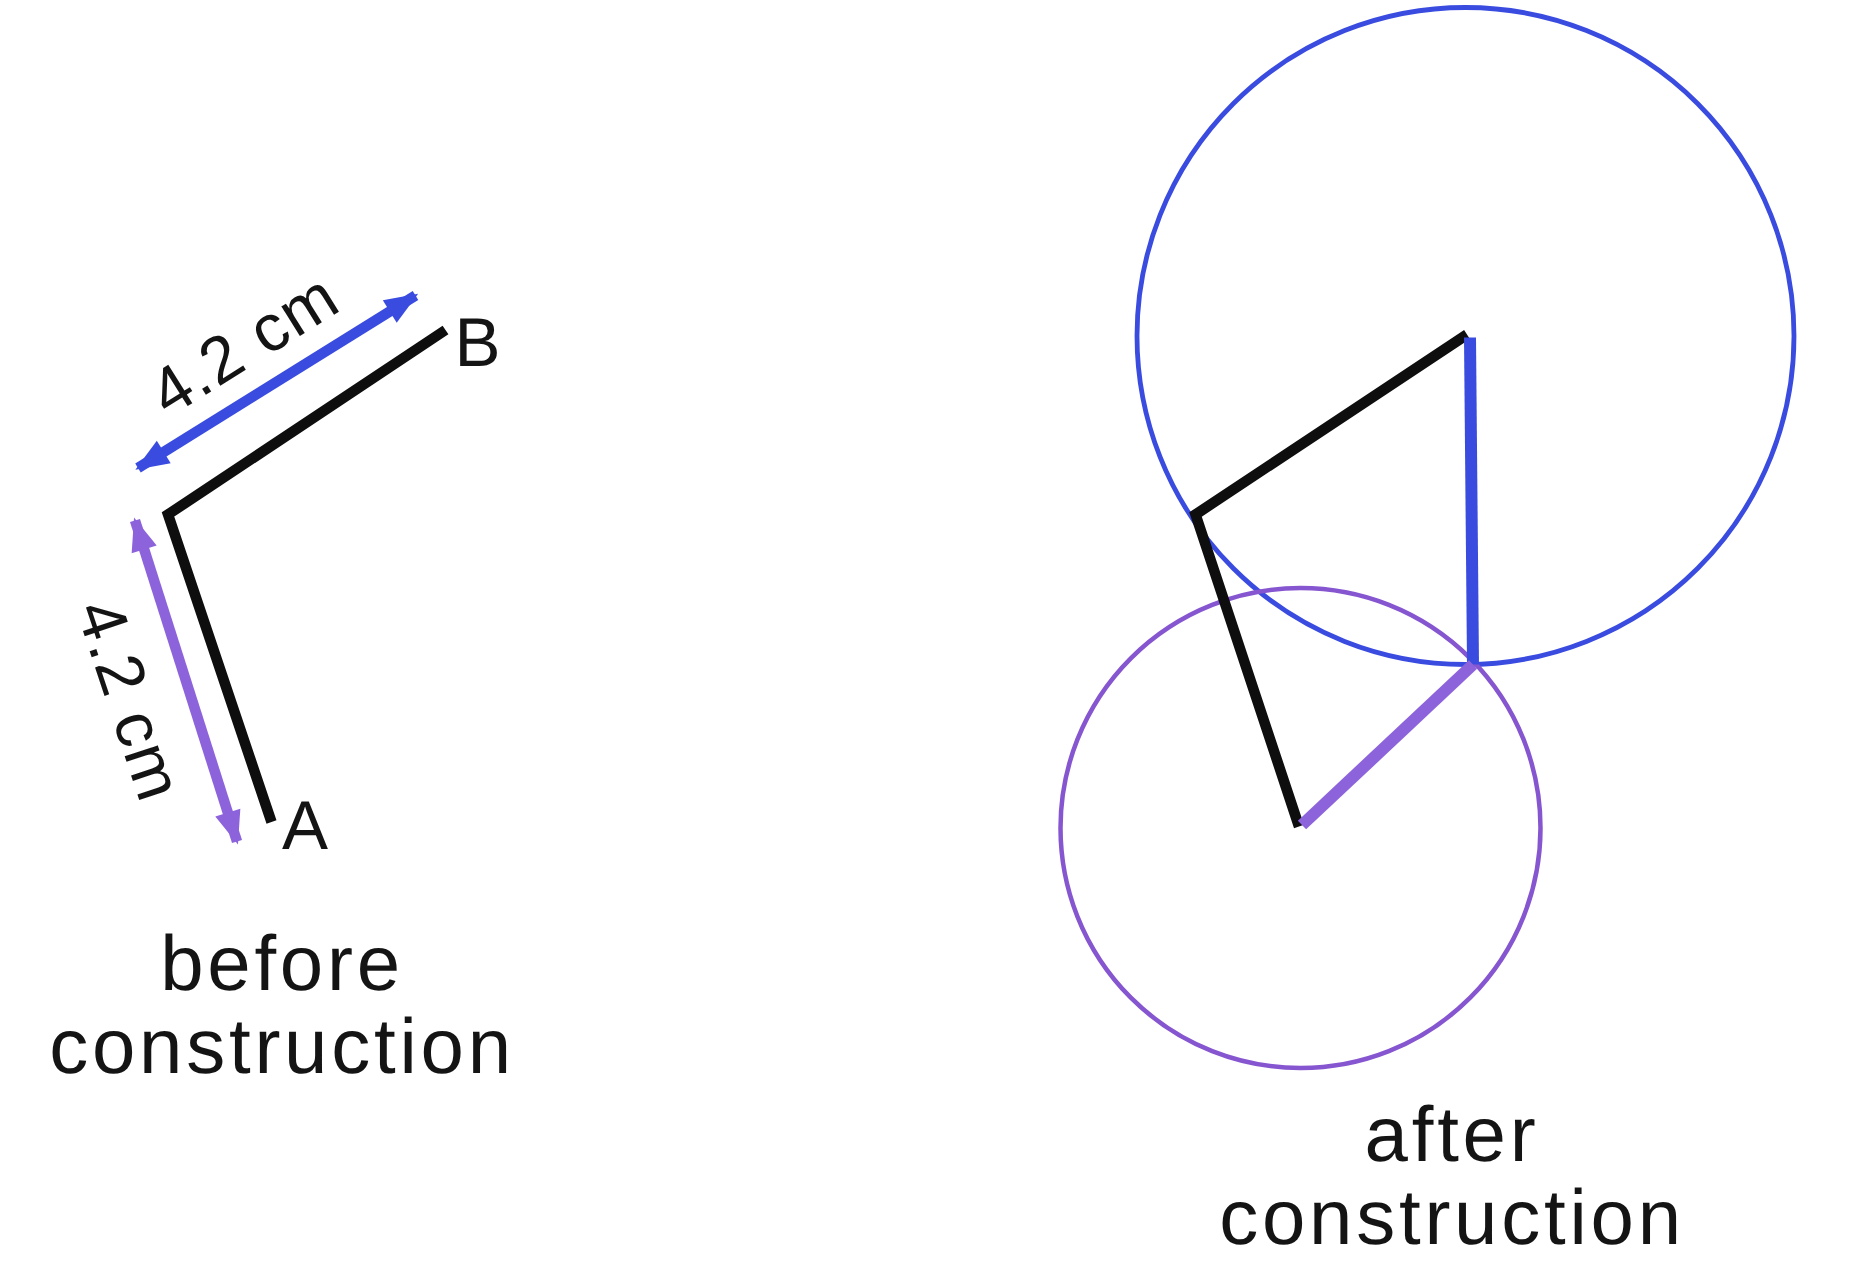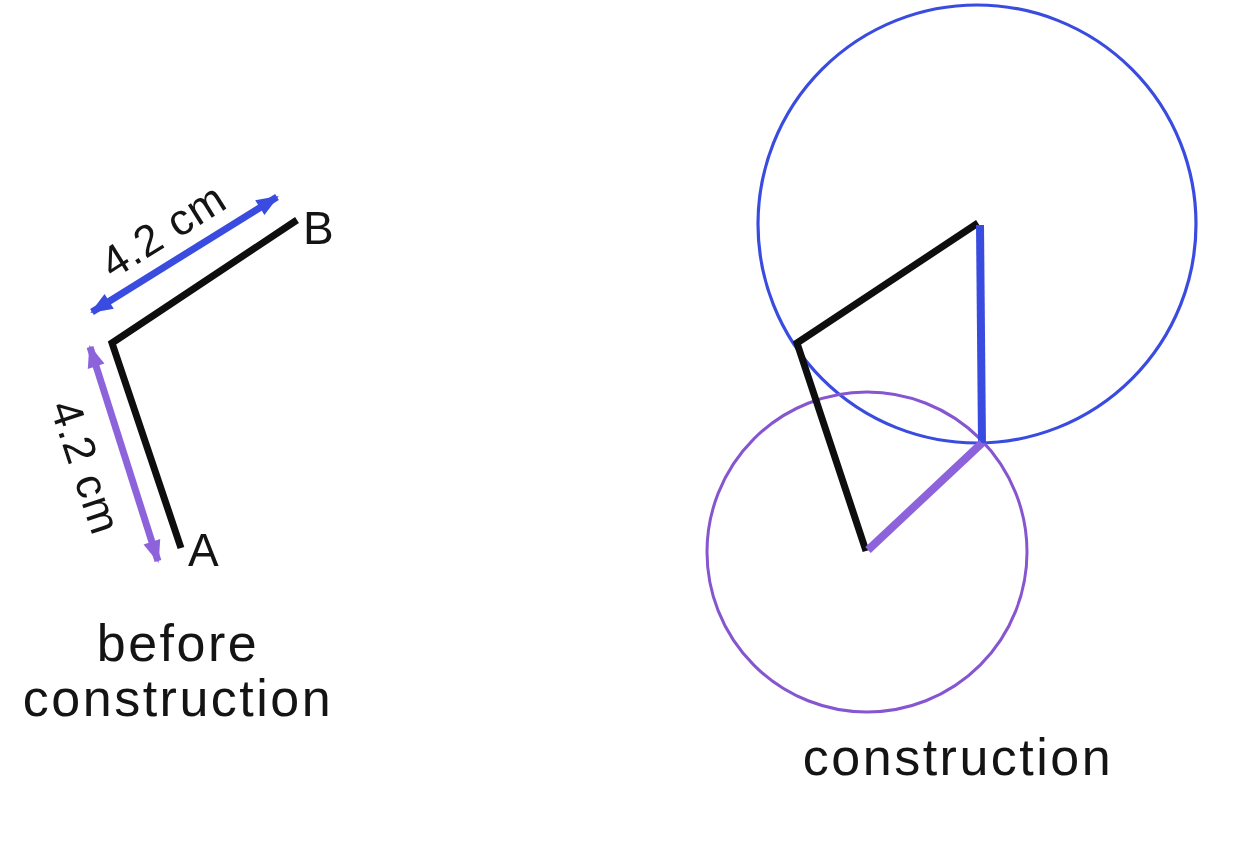--- a/index.html
+++ b/index.html
@@ -22,20 +22,21 @@
   }
   .caption {
     position: absolute;
     text-align: center;
     font-size: 52px;
     font-weight: 500;
     letter-spacing: 2.5px;
     line-height: 55px;
     color: #141414;
     white-space: nowrap;
+    padding-left: 10px;
   }
   .caption-before {
     left: 0px;
     top: 616px;
     width: 356px;
   }
   .caption-after {
     left: 778px;
     top: 730px;
     width: 360px;
@@ -91,16 +92,17 @@
 
     <line x1="982" y1="443" x2="868" y2="550" stroke-width="8" stroke-linecap="butt" stroke="#8d63dc"></line>
   </svg>
 
   <div class="caption caption-before">
     <div>before</div>
     <div>construction</div>
   </div>
 
   <div class="caption caption-after">
+    <div>after</div>
     <div>construction</div>
   </div>
 
 </div>
 
 </body></html>

